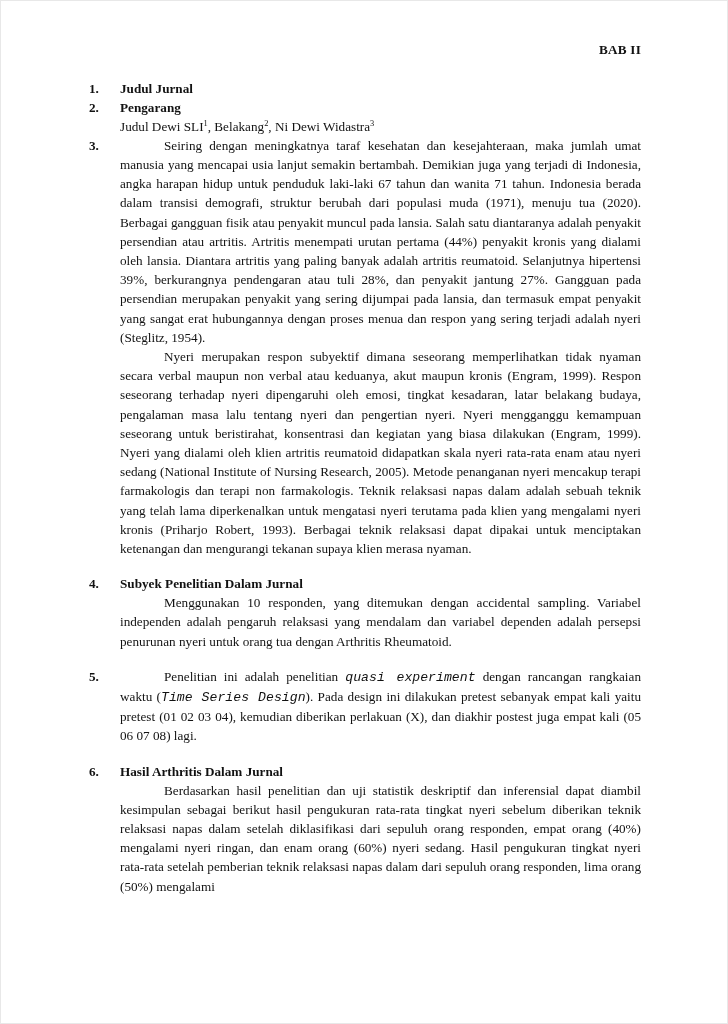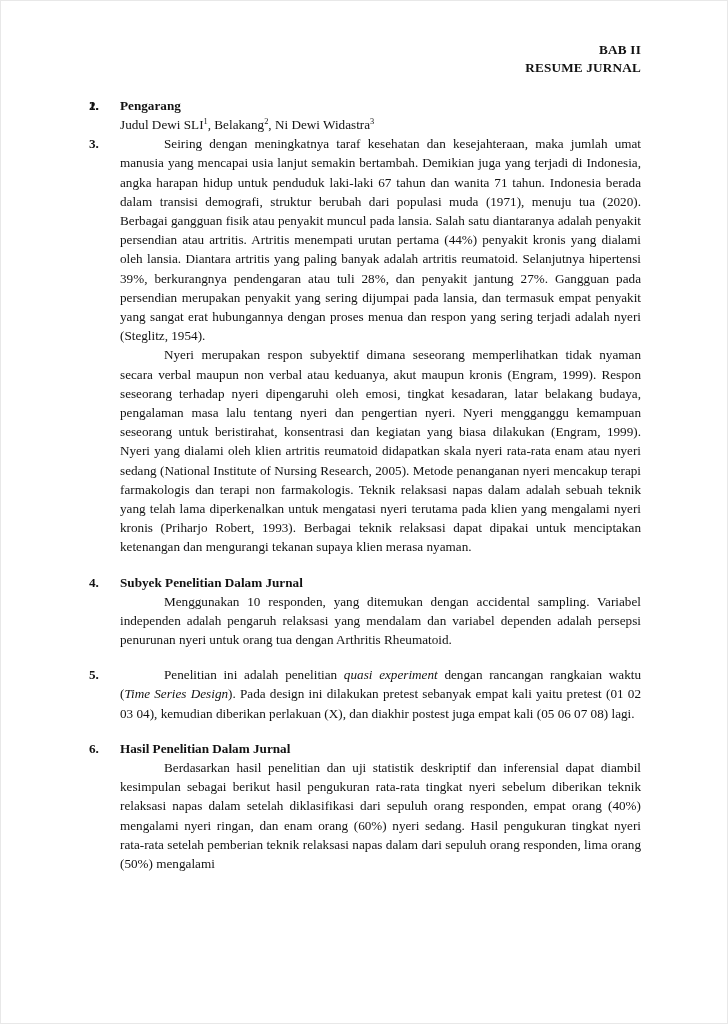--- a/index.html
+++ b/index.html
@@ -73,39 +73,39 @@
     margin: 0;
     hyphens: none;
   }
   .para.indent { text-indent: 44px; }
   .gap-lg { height: 16px; }
   sup {
     font-size: 8.4px;
     vertical-align: super;
     line-height: 0;
   }
-  i, .ital { font-style: italic; }
+  i, .ital { font-style: italic; font-family: Liberation Mono, monospace; }
 </style>
 </head>
 <body>
 
 <div class="page">
   <div class="content">
 
     <div class="doc-title">
       <span>BAB II</span>
-      <span class="line2">RESUME JURNAL</span>
     </div>
 
     <div class="title-gap"></div>
 
     <ul class="sections">
 
       <li class="section">
         <span class="section-num">1.</span>
+        <div class="section-heading">Judul Jurnal</div>
       </li>
 
       <li class="section">
         <span class="section-num">2.</span>
         <div class="section-heading">Pengarang</div>
         <p class="para"><span>Judul Dewi SLI</span><sup>1</sup>, <span>Belakang</span><sup>2</sup>, <span>Ni Dewi Widastra</span><sup>3</sup></p>
       </li>
 
       <li class="section">
         <span class="section-num">3.</span>
@@ -125,19 +125,19 @@
 
       <li class="section">
         <span class="section-num">5.</span>
         <p class="para indent"><span>Penelitian   ini   adalah    penelitian </span><i class="ital">quasi experiment</i><span> dengan rancangan rangkaian  waktu (</span><i class="ital">Time  Series   Design</i><span>). Pada  design  ini  dilakukan  pretest sebanyak  empat  kali yaitu pretest (01  02 03 04), kemudian diberikan perlakuan (X), dan diakhir postest juga empat kali (05 06 07  08)  lagi.</span></p>
       </li>
 
       <div class="gap-lg"></div>
 
       <li class="section">
         <span class="section-num">6.</span>
-        <div class="section-heading">Hasil Penelitian Dalam Jurnal</div>
+        <div class="section-heading">Hasil Arthritis Dalam Jurnal</div>
         <p class="para indent">Berdasarkan  hasil  penelitian  dan uji statistik deskriptif dan inferensial dapat diambil kesimpulan sebagai berikut hasil pengukuran rata-rata tingkat nyeri sebelum diberikan  teknik  relaksasi  napas  dalam  setelah  diklasifikasi  dari  sepuluh  orang responden, empat orang (40%) mengalami nyeri ringan, dan enam orang (60%) nyeri sedang.  Hasil  pengukuran   tingkat   nyeri rata-rata  setelah  pemberian  teknik relaksasi napas dalam dari sepuluh orang responden, lima orang (50%) mengalami</p>
       </li>
 
     </ul>
   </div>
 </div>
 
 </body></html>

